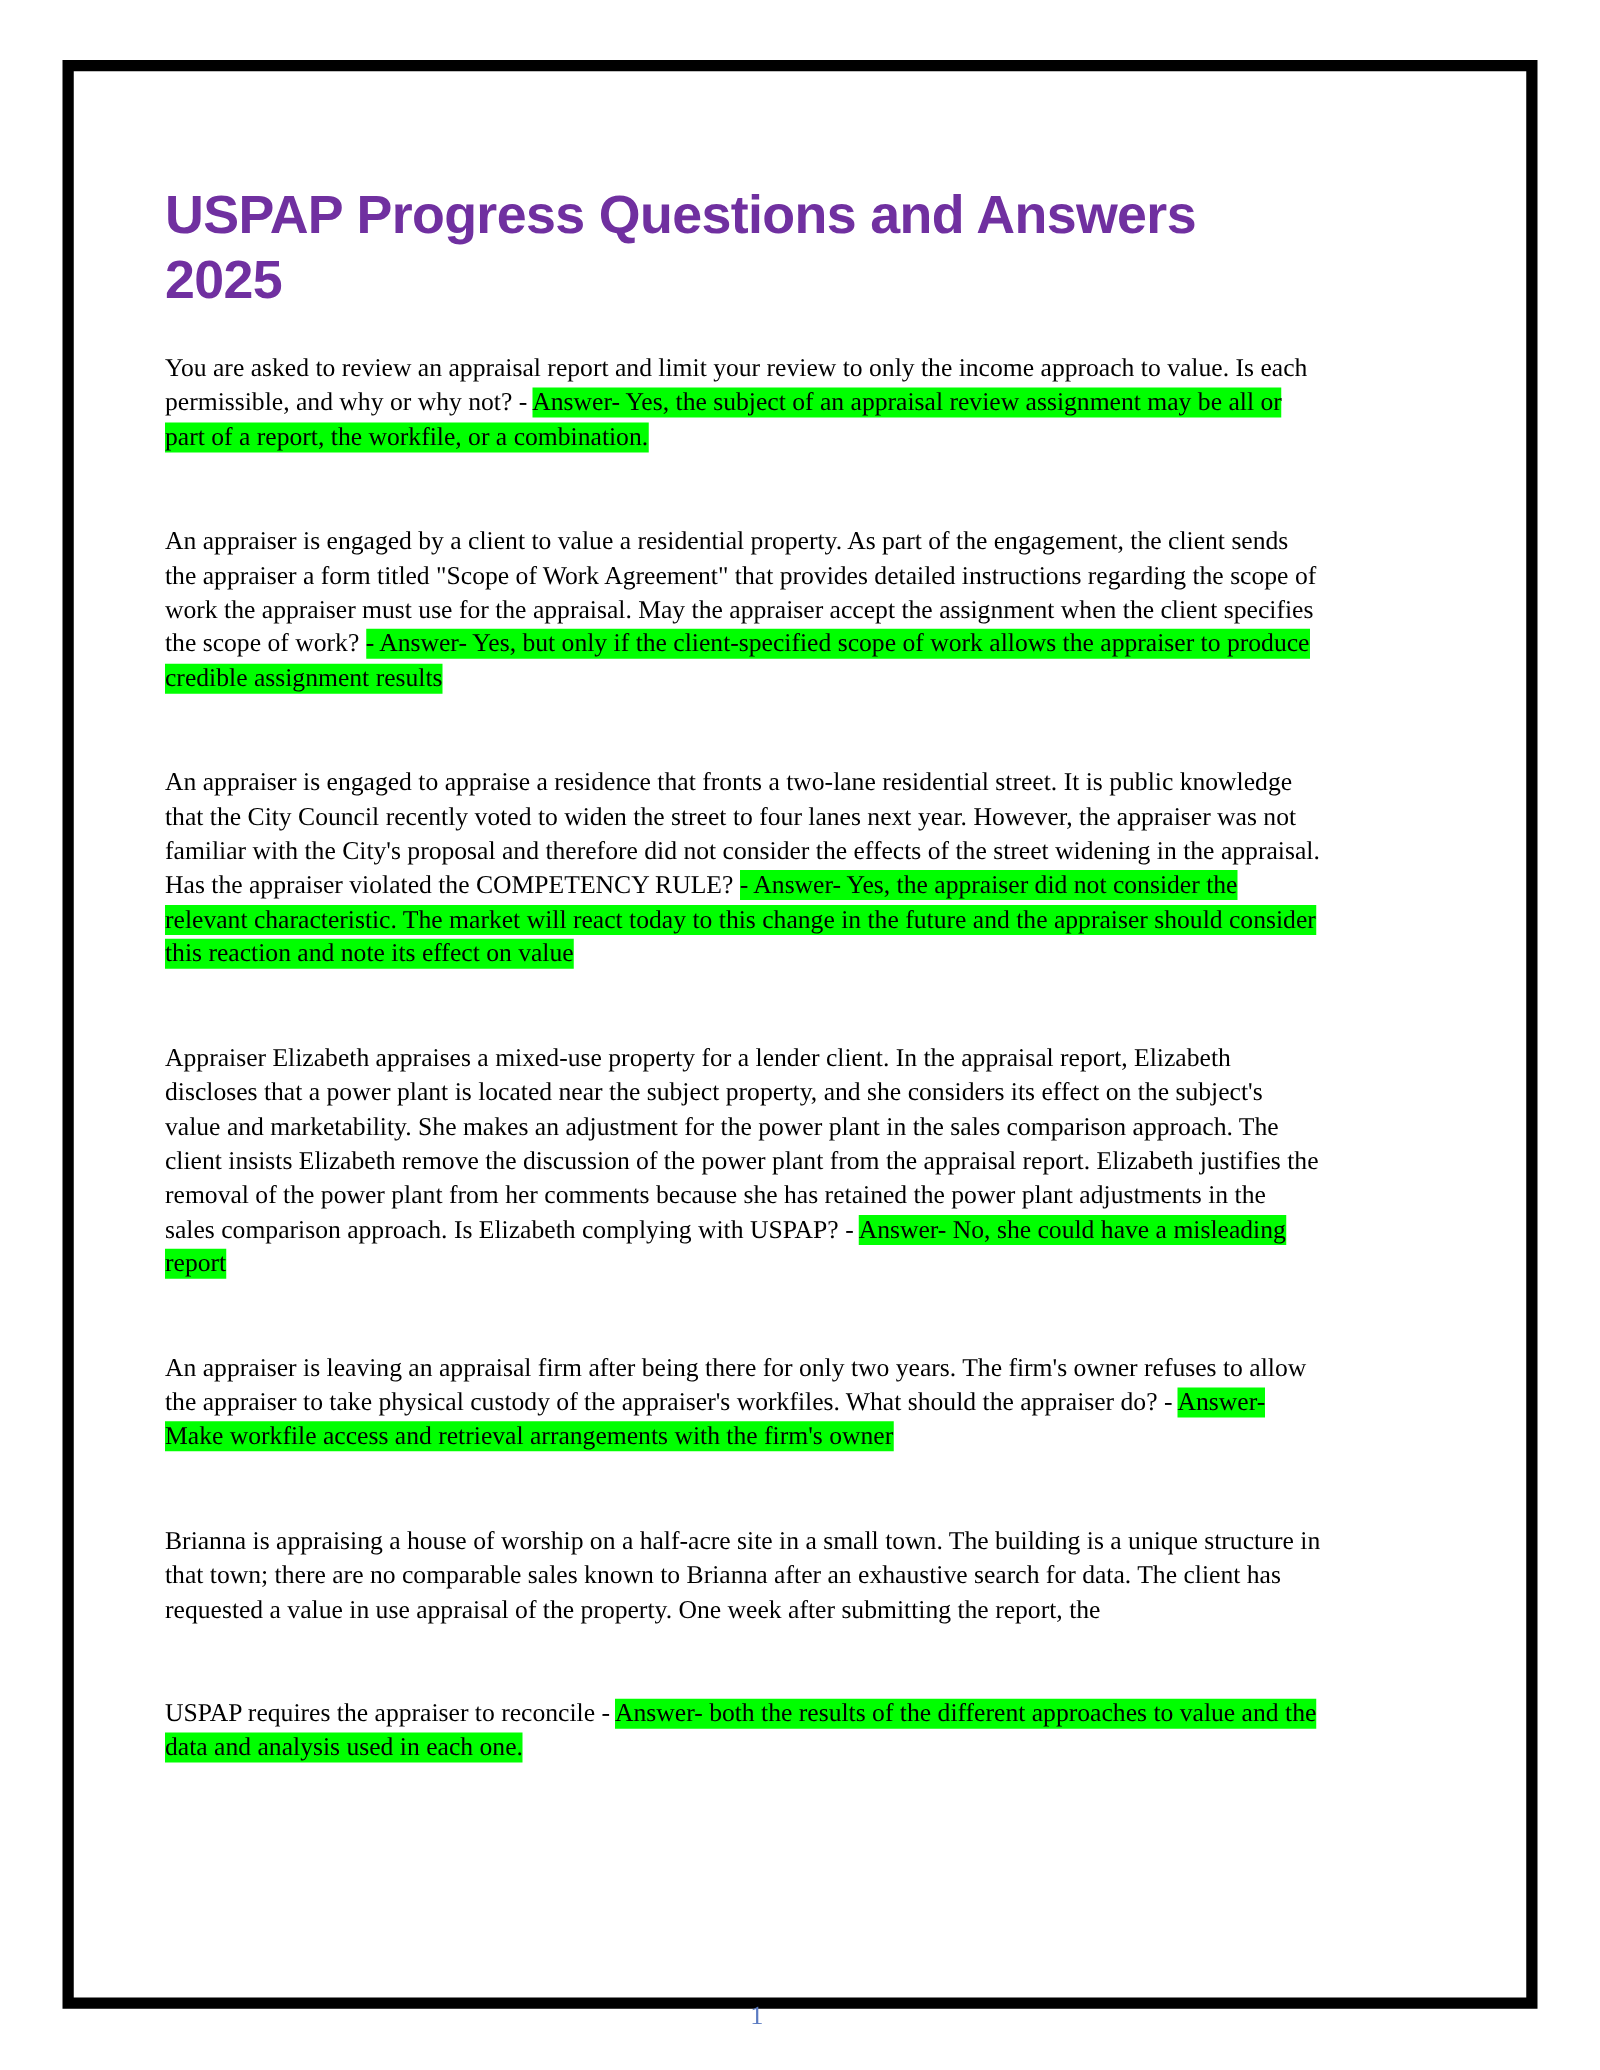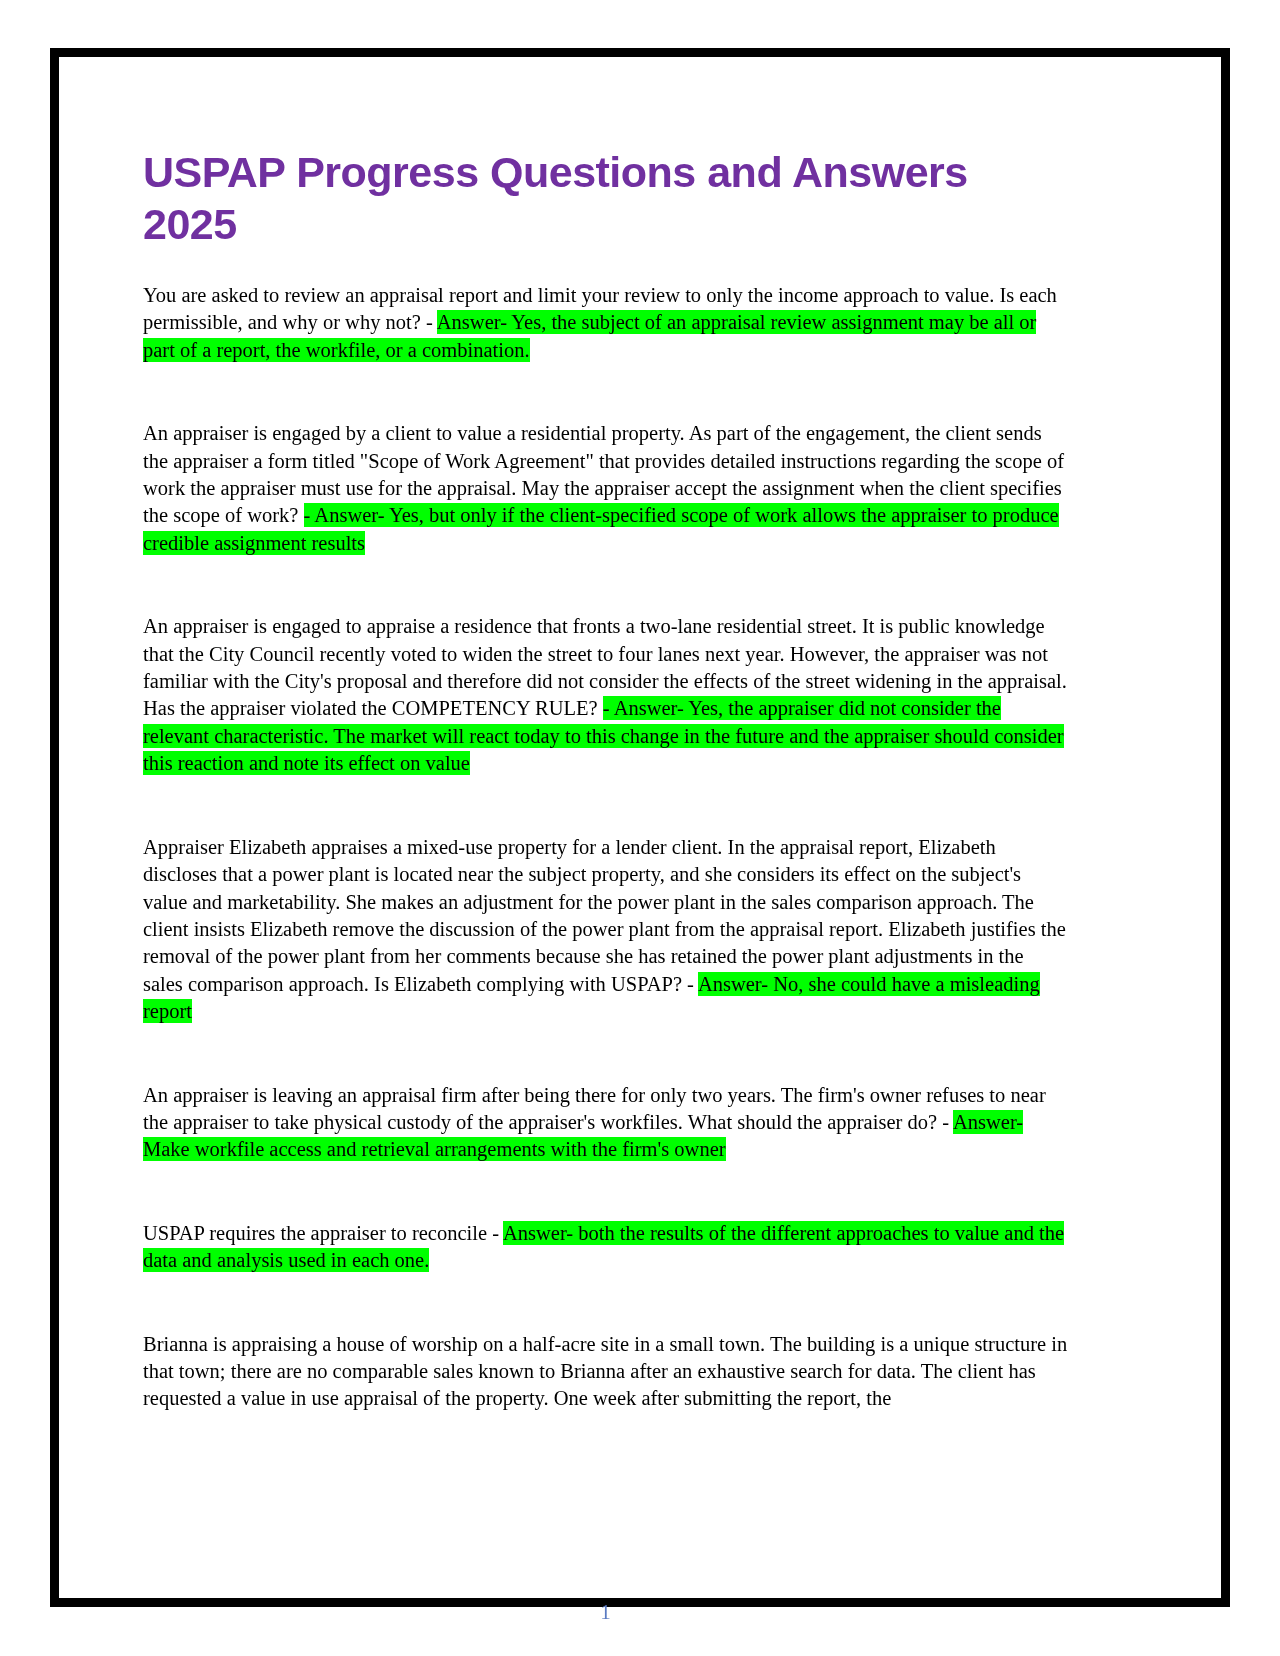--- a/index.html
+++ b/index.html
@@ -18,21 +18,21 @@
     left: 50px;
     top: 48px;
     width: 1180px;
     height: 1559px;
     box-sizing: border-box;
     border: 9px solid var(--frame_black, #000);
     background: transparent;
   }
   .content {
     position: absolute;
-    left: 143px;
+    left: 132px;
     top: 146px;
     width: 925px;
     font-family: "Liberation Serif", serif;
     font-size: 20.5px;
     line-height: 27.4px;
     color: var(--body_text, #000);
   }
   h1.doc-title {
     font-family: "Liberation Sans", sans-serif;
     font-weight: 700;
@@ -77,21 +77,21 @@
   <h1 class="doc-title">USPAP Progress Questions and Answers 2025</h1>
 
   <p class="qa"><span>You are asked to review an appraisal report and limit your review to only the income approach to value. Is each permissible, and why or why not? - </span><mark class="answer">Answer- Yes, the subject of an appraisal review assignment may be all or part of a report, the workfile, or a combination.</mark></p>
 
   <p class="qa"><span>An appraiser is engaged by a client to value a residential property. As part of the engagement, the client sends the appraiser a form titled "Scope of Work Agreement" that provides detailed instructions regarding the scope of work the appraiser must use for the appraisal. May the appraiser accept the assignment when the client specifies the scope of work? </span><mark class="answer">- Answer- Yes, but only if the client-specified scope of work allows the appraiser to produce credible assignment results</mark></p>
 
   <p class="qa"><span>An appraiser is engaged to appraise a residence that fronts a two-lane residential street. It is public knowledge that the City Council recently voted to widen the street to four lanes next year. However, the appraiser was not familiar with the City's proposal and therefore did not consider the effects of the street widening in the appraisal. Has the appraiser violated the COMPETENCY RULE? </span><mark class="answer">- Answer- Yes, the appraiser did not consider the relevant characteristic. The market will react today to this change in the future and the appraiser should consider this reaction and note its effect on value</mark></p>
 
   <p class="qa"><span>Appraiser Elizabeth appraises a mixed-use property for a lender client. In the appraisal report, Elizabeth discloses that a power plant is located near the subject property, and she considers its effect on the subject's value and marketability. She makes an adjustment for the power plant in the sales comparison approach. The client insists Elizabeth remove the discussion of the power plant from the appraisal report. Elizabeth justifies the removal of the power plant from her comments because she has retained the power plant adjustments in the sales comparison approach. Is Elizabeth complying with USPAP? - </span><mark class="answer">Answer- No, she could have a misleading report</mark></p>
 
-  <p class="qa"><span>An appraiser is leaving an appraisal firm after being there for only two years. The firm's owner refuses to near the appraiser to take physical custody of the appraiser's workfiles. What should the appraiser do? - </span><mark class="answer">Answer- Make workfile access and retrieval arrangements with the firm's owner</mark></p>
+  <p class="qa"><span>An appraiser is leaving an appraisal firm after being there for only two years. The firm's owner refuses to allow the appraiser to take physical custody of the appraiser's workfiles. What should the appraiser do? - </span><mark class="answer">Answer- Make workfile access and retrieval arrangements with the firm's owner</mark></p>
+
+  <p class="qa"><span>Brianna is appraising a house of worship on a half-acre site in a small town. The building is a unique structure in that town; there are no comparable sales known to Brianna after an exhaustive search for data. The client has requested a value in use appraisal of the property. One week after submitting the report, the</span></p>
 
   <p class="qa"><span>USPAP requires the appraiser to reconcile - </span><mark class="answer">Answer- both the results of the different approaches to value and the data and analysis used in each one.</mark></p>
-
-  <p class="qa"><span>Brianna is appraising a house of worship on a half-acre site in a small town. The building is a unique structure in that town; there are no comparable sales known to Brianna after an exhaustive search for data. The client has requested a value in use appraisal of the property. One week after submitting the report, the</span></p>
 
 </div>
 
 <div class="page-number">1</div>
 
 </body></html>

